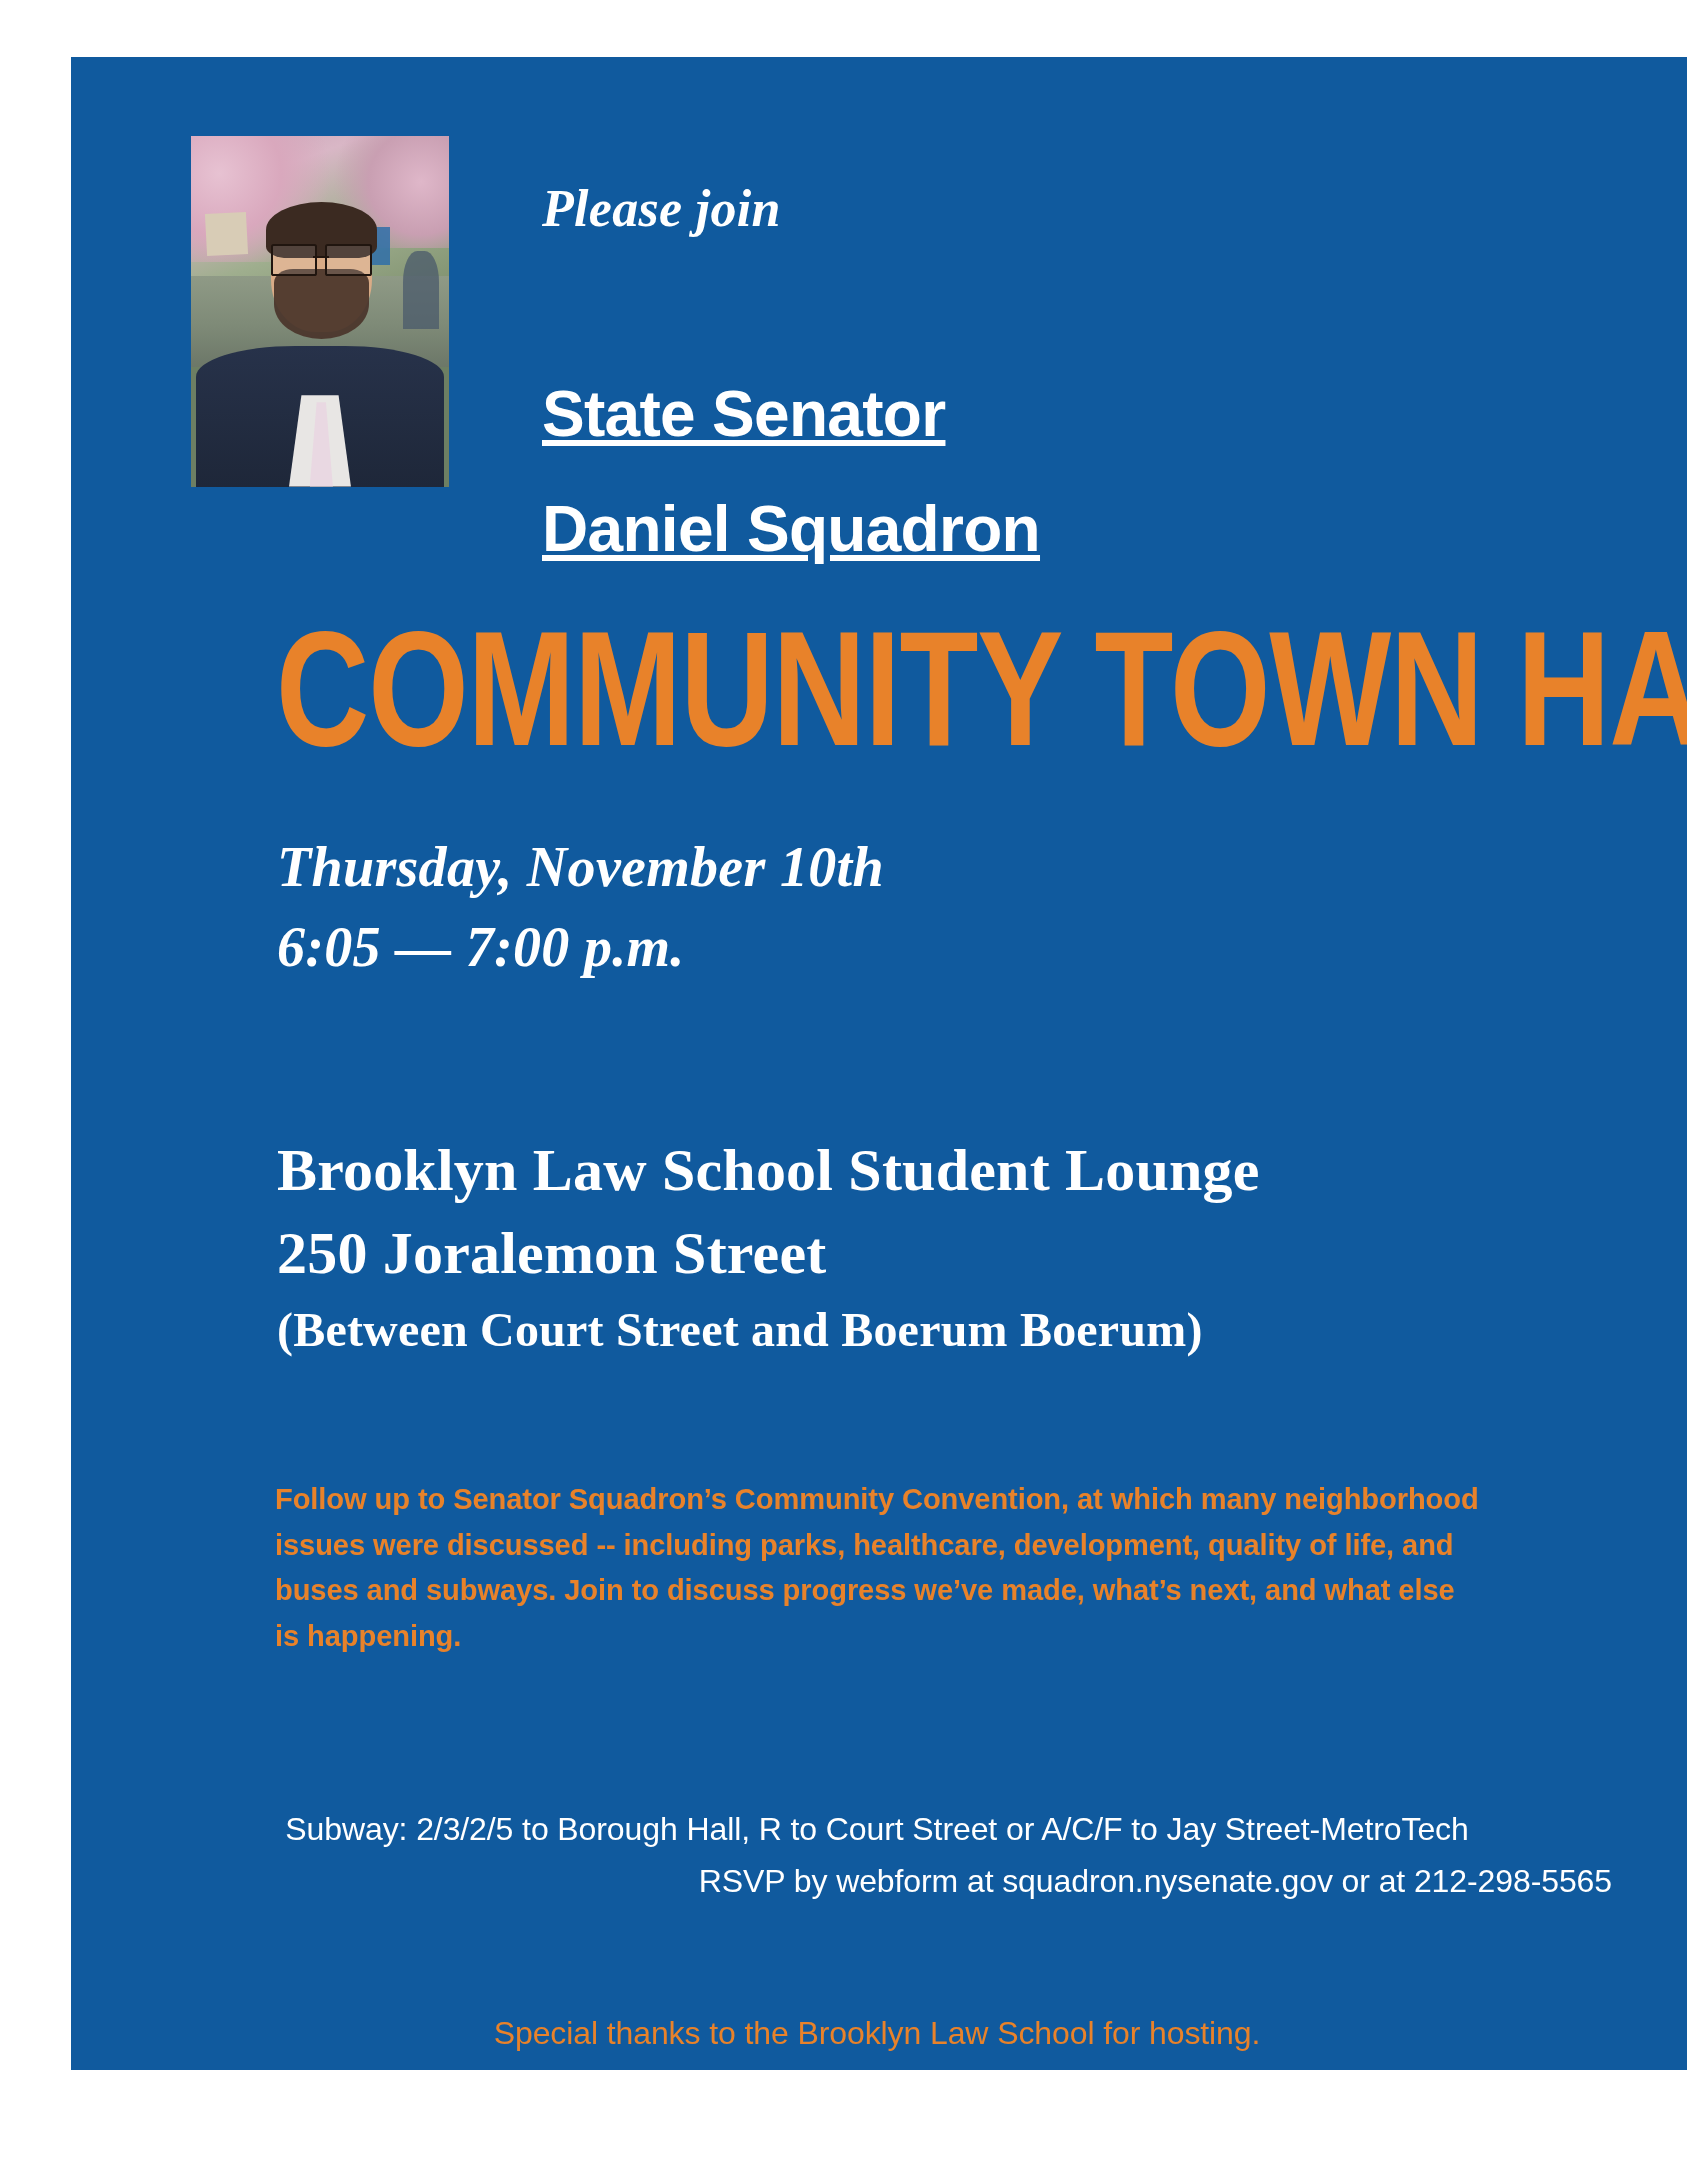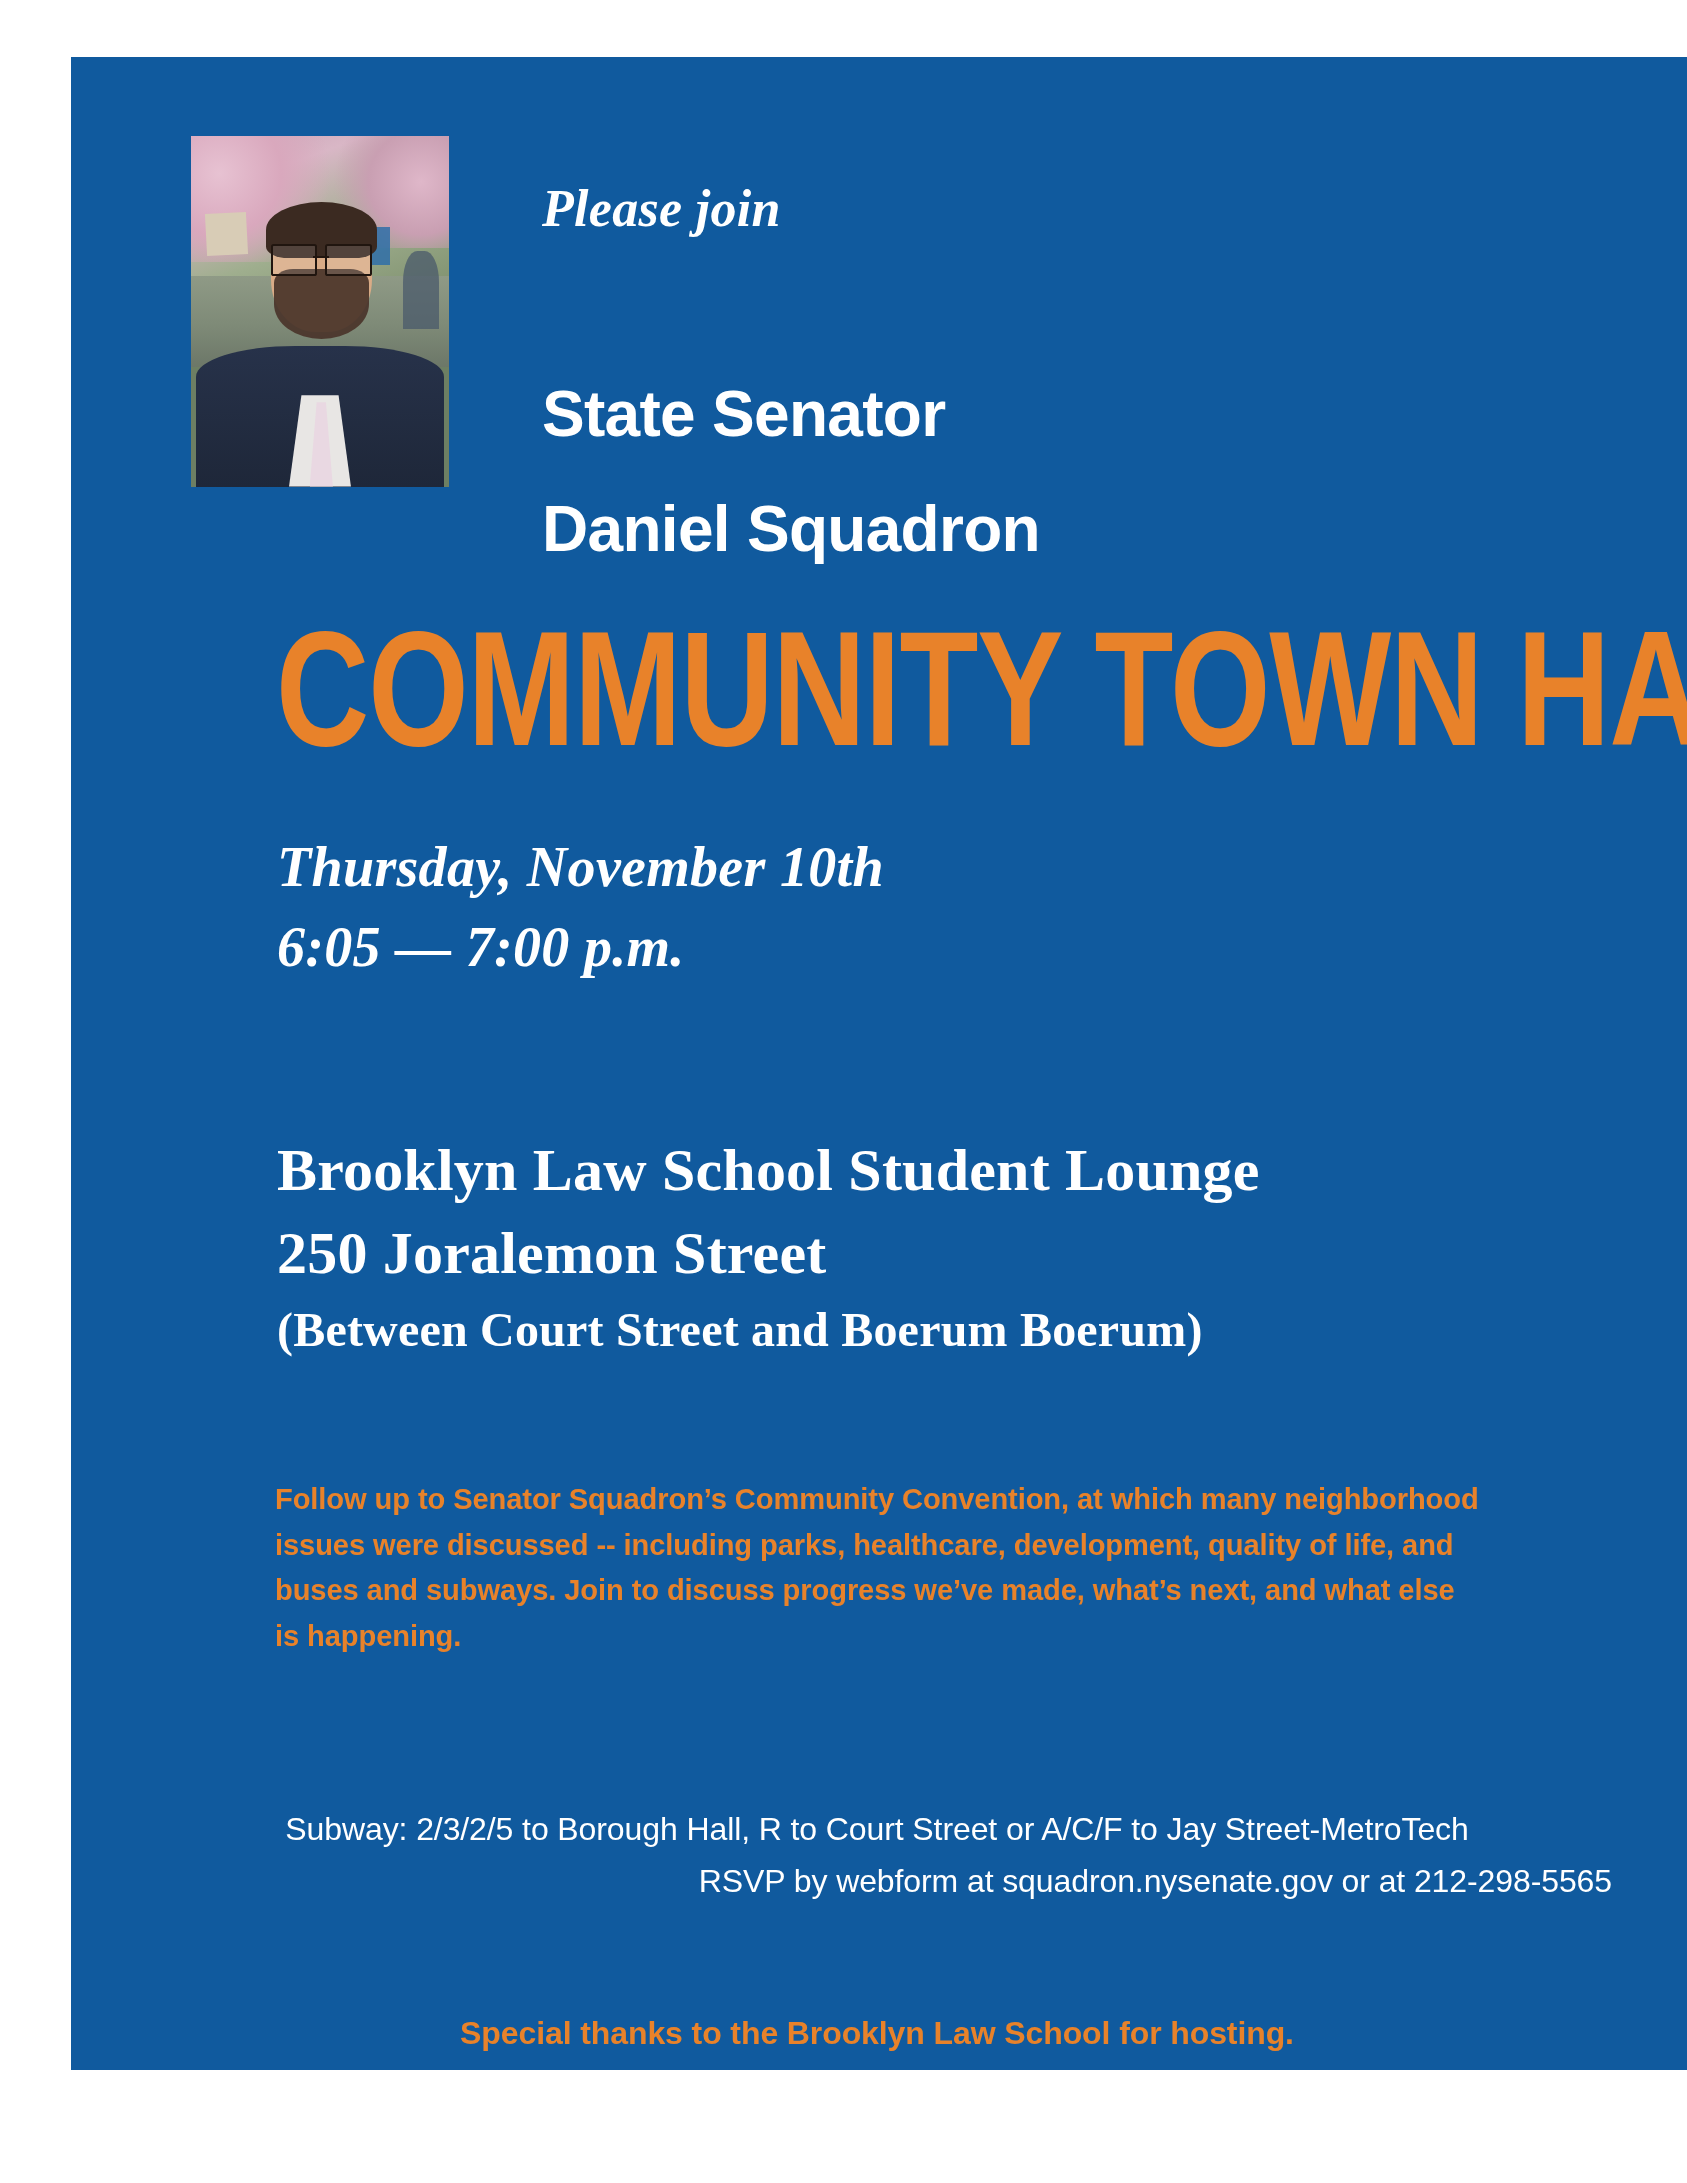--- a/index.html
+++ b/index.html
@@ -137,20 +137,21 @@
   }
   .title-line {
     position: absolute;
     left: 417px;
     font-family: "Liberation Sans", sans-serif;
     font-weight: bold;
     color: #ffffff;
     font-size: 64px;
     letter-spacing: -0.7px;
     line-height: 1;
+    text-decoration: underline;
   }
   .title-line.one { top: 265px; }
   .title-line.two { top: 380px; }
 
   
   .headline {
     position: absolute;
     left: 205px;
     top: 556px;
     width: 1257px;
@@ -229,21 +230,21 @@
 
   
   .thanks {
     position: absolute;
     left: 71px;
     top: 1958px;
     width: 1470px;
     text-align: center;
     color: #e8822a;
     font-family: "Liberation Sans", sans-serif;
-    font-weight: bold;
+    font-weight: normal;
     font-size: 32px;
     letter-spacing: -0.1px;
   }
 </style>
 </head>
 <body>
 
 <div class="page">
   <div class="flyer">
 

